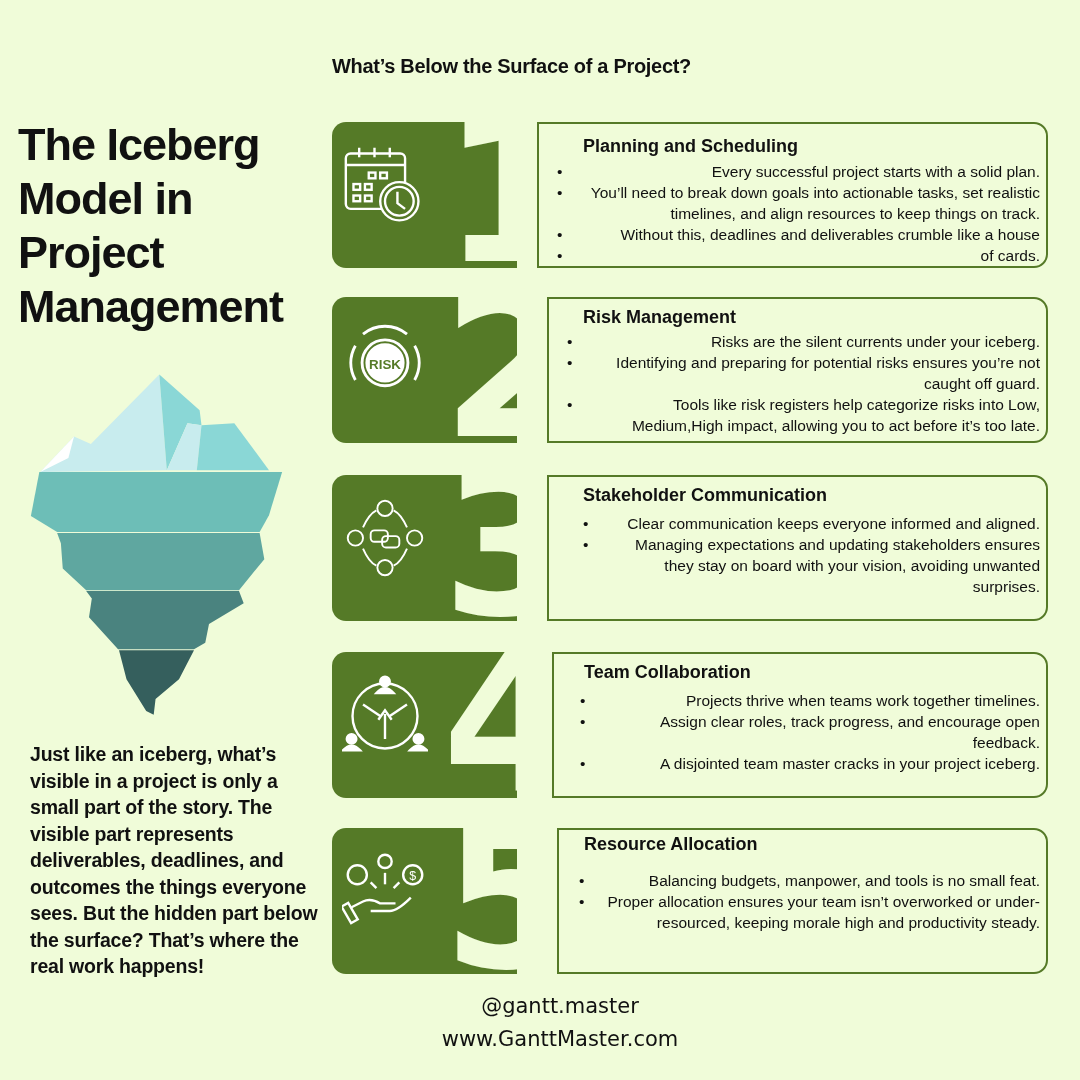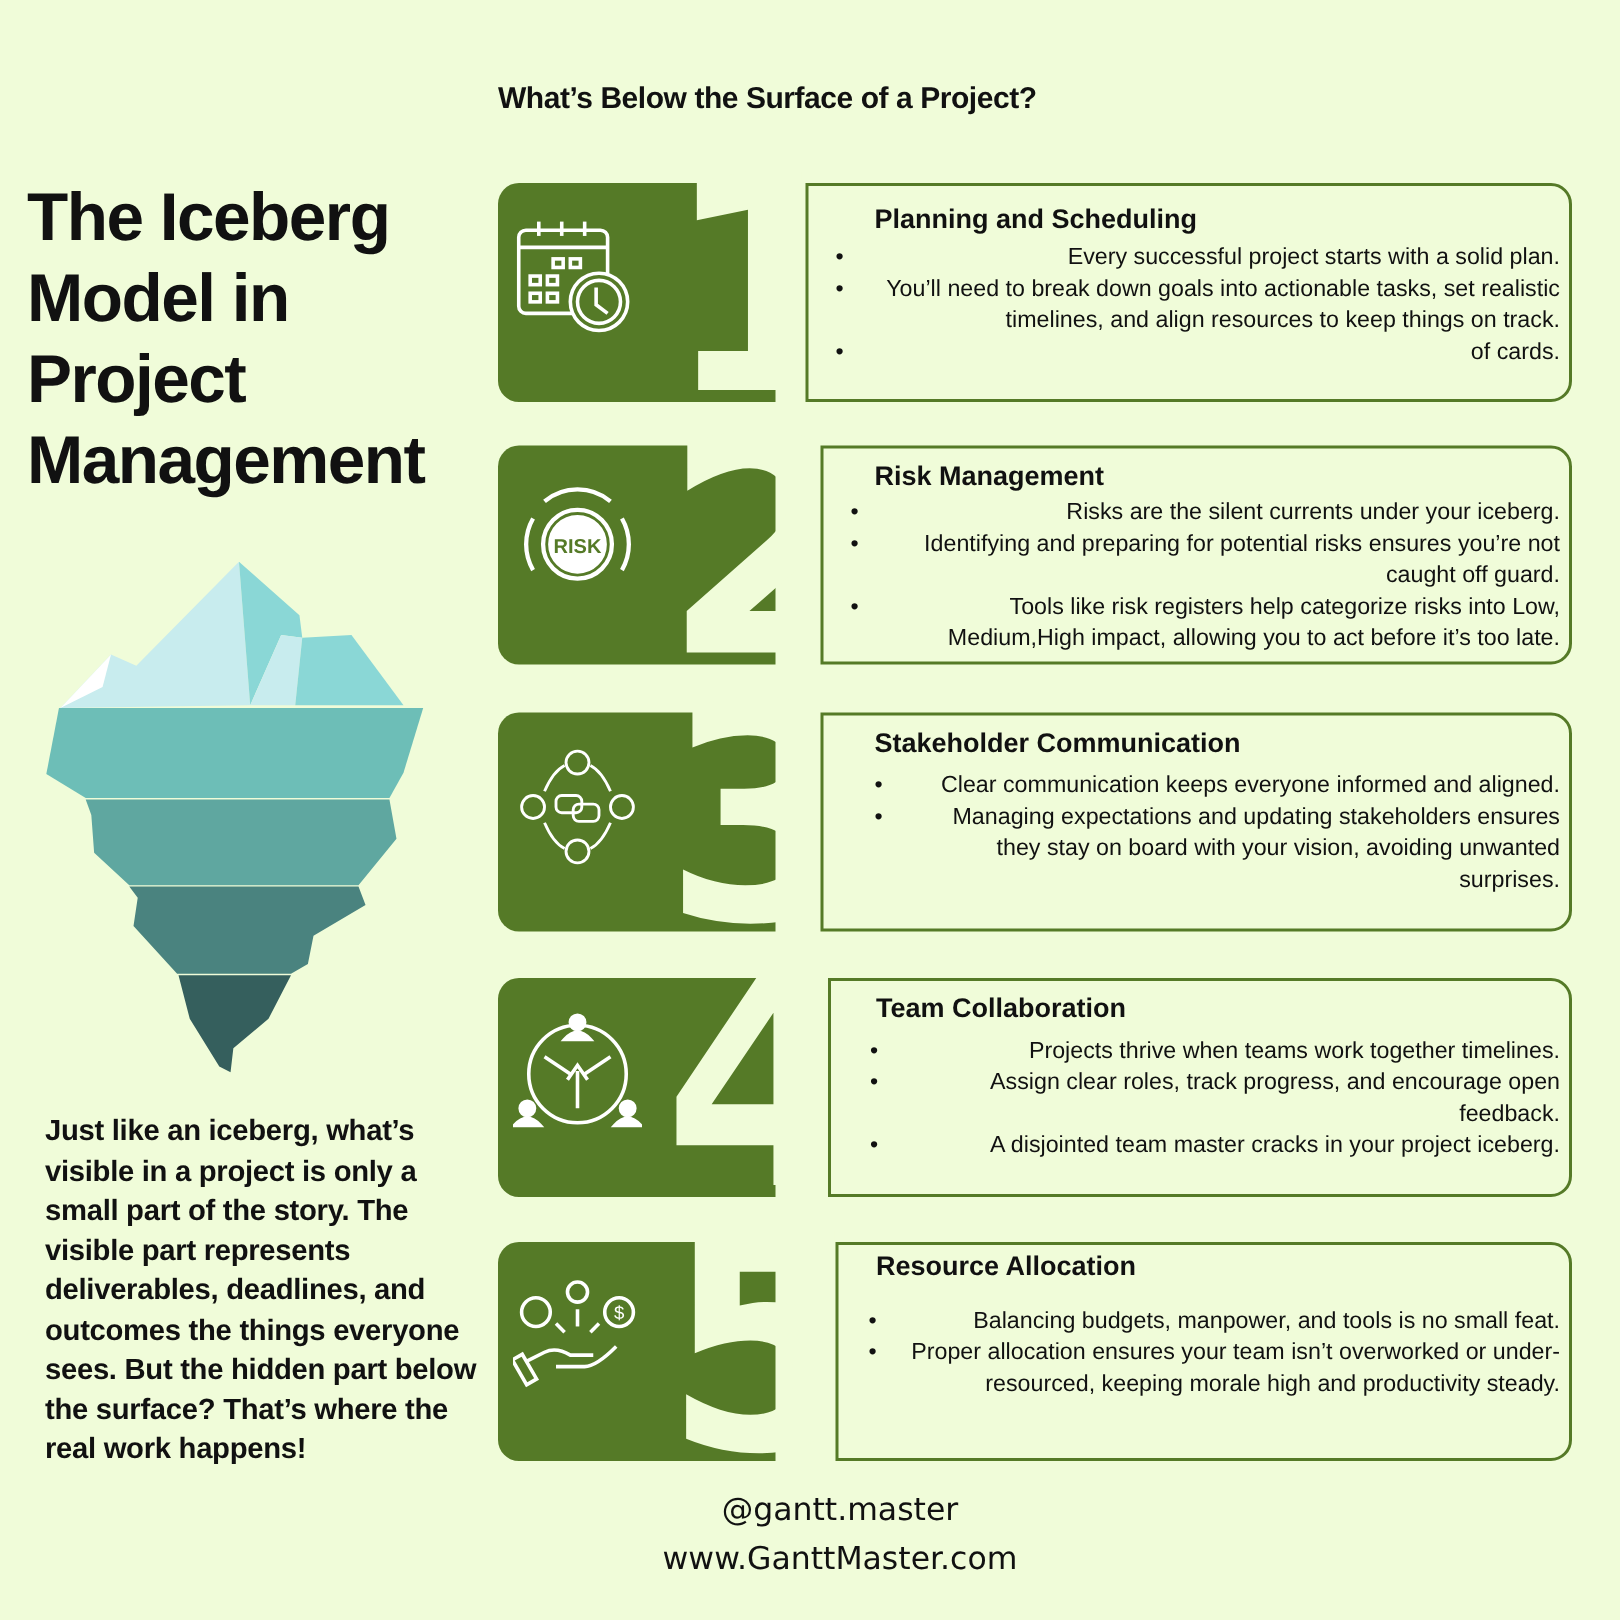--- a/index.html
+++ b/index.html
@@ -63,20 +63,21 @@
         <circle cx="60" cy="62" r="15"></circle>
         <polyline points="58,52 58,64 66,70"></polyline>
     </svg>
     <div class="num">1</div>
   </div>
   <div class="box">
     <h3>Planning and Scheduling</h3>
     <ul>
       <li>Every successful project starts with a solid plan.</li>
       <li>You’ll need to break down goals into actionable tasks, set realistic timelines, and align resources to keep things on track.</li>
+      <li>Without this, deadlines and deliverables crumble like a house</li>
       <li> of cards.</li>
     </ul>
   </div>
 </div>
 
 <div class="card" style="top:297px">
   <div class="panel">
     <svg class="icon" viewBox="0 0 90 90" fill="none" stroke="#fff" stroke-width="3">
       <path d="M14,30 A36,36 0 0,0 14,66"></path>
         <path d="M76,30 A36,36 0 0,1 76,66"></path>

